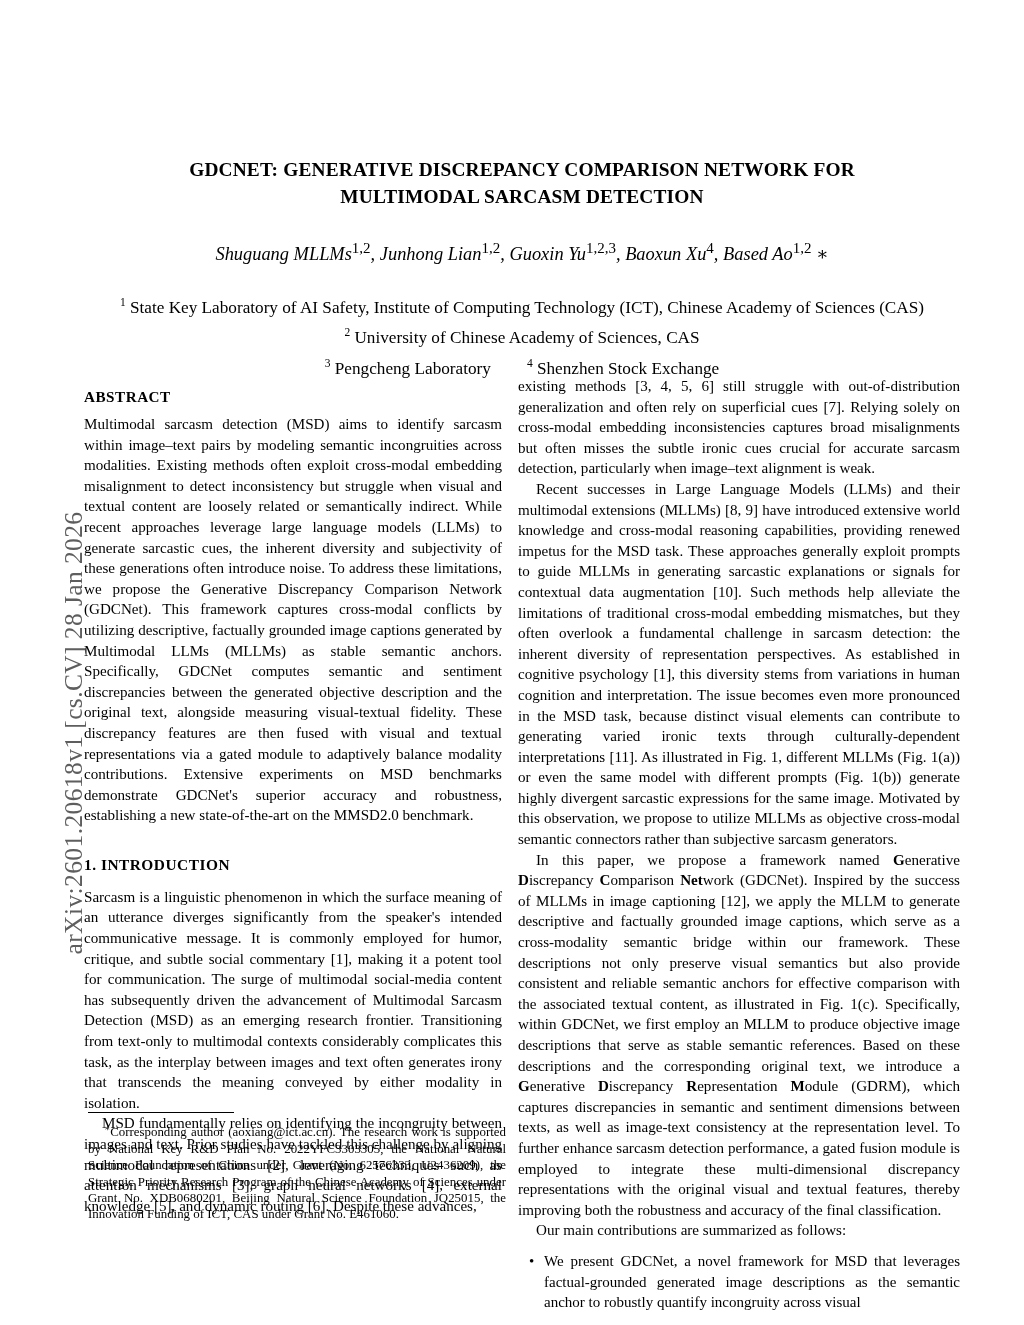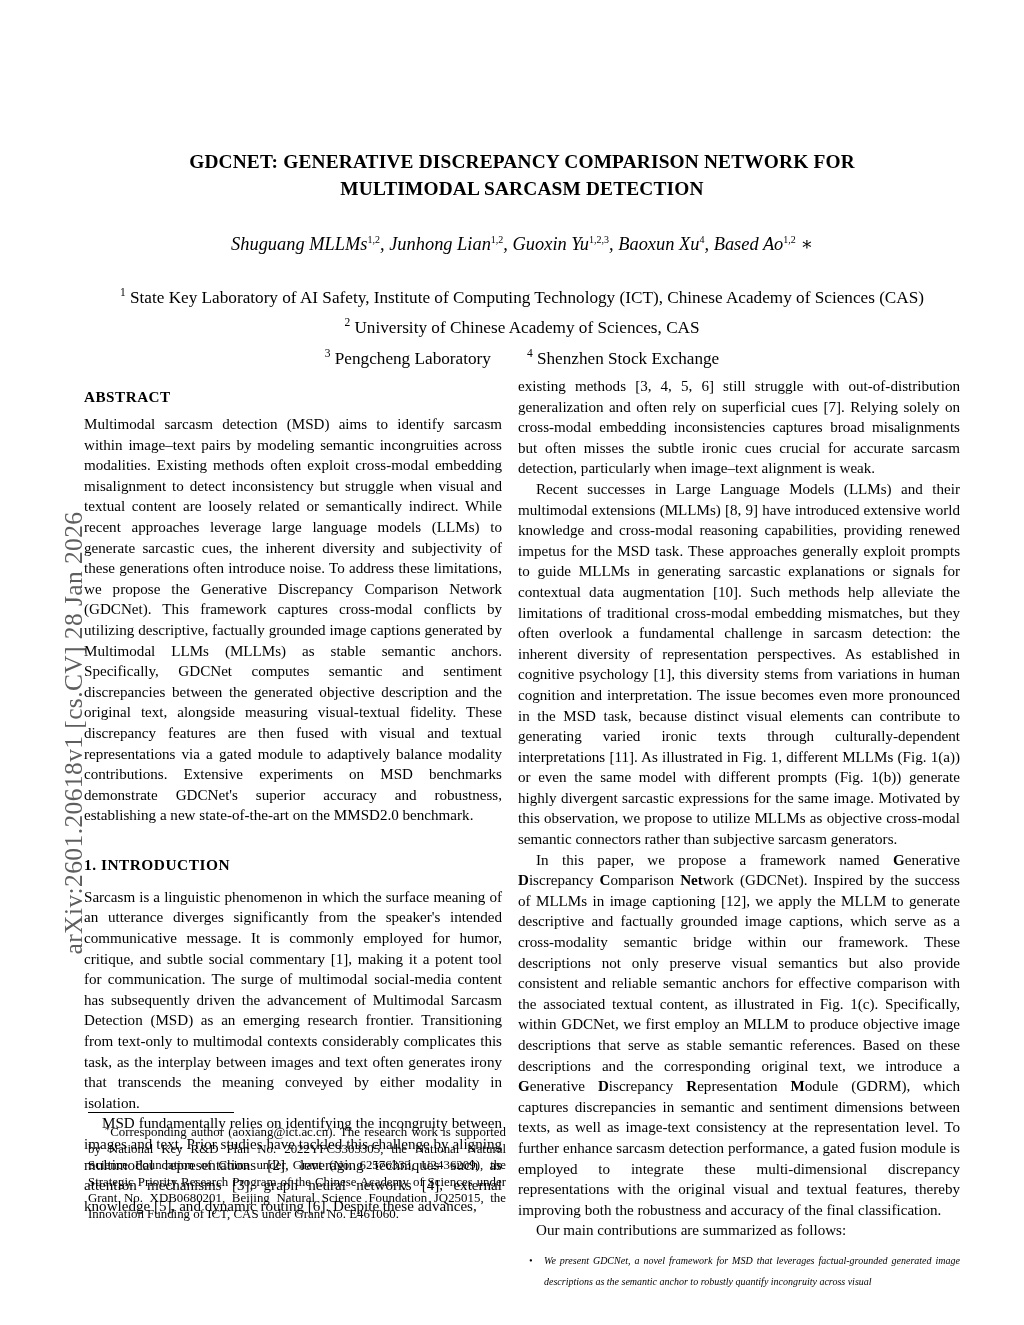--- a/index.html
+++ b/index.html
@@ -47,32 +47,32 @@
     top: 148px;
     width: 876px;
     text-align: center;
   }
 
   .paper-title {
     font-size: 19.4px;
     font-weight: bold;
     line-height: 27px;
     letter-spacing: 0.15px;
-    margin: 0;
+    margin: 8px;
     font-family: Liberation Serif, serif;
   }
 
   .authors {
     margin-top: 26px;
     font-size: 18.4px;
     font-style: italic;
     line-height: 24px;
     white-space: nowrap;
   }
-  .authors sup { font-style: normal; font-size: 10px; }
+  .authors sup { font-style: normal; font-size: 15px; }
   .authors .star { font-style: normal; }
 
   .affiliations {
     margin-top: 24px;
     font-size: 17.2px;
     line-height: 25.5px;
   }
   .affiliations sup { font-size: 11.5px; }
   .aff-line { white-space: nowrap; }
   .aff-gap { display: inline-block; width: 36px; }
@@ -122,24 +122,23 @@
   .index-terms b { font-style: italic; font-weight: bold; }
 
   
   ul.contrib {
     margin: 10px 0 0 0;
     padding-left: 26px;
     list-style: none;
   }
   ul.contrib li {
     position: relative;
-    font-size: 10px;
+    font-size: 15px;
     line-height: 20.6px;
     text-align: justify;
-    font-style: italic;
   }
   ul.contrib li::before {
     content: "\2022";
     position: absolute;
     left: -15px;
     top: 0;
   }
 
   
   #footnote {

